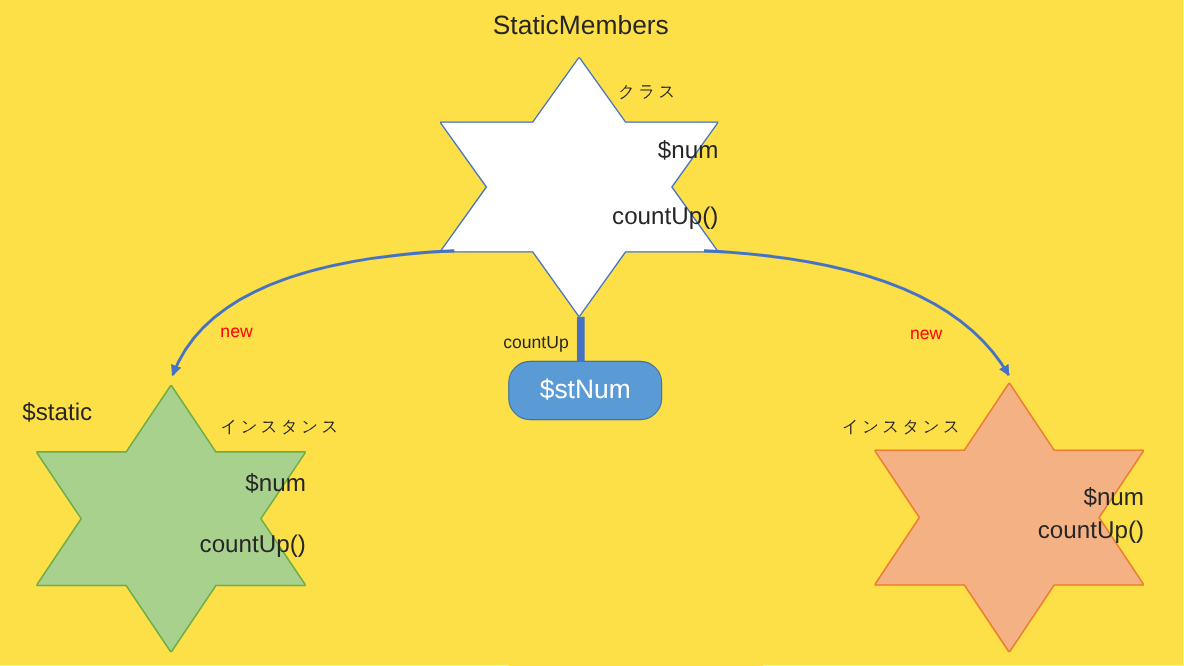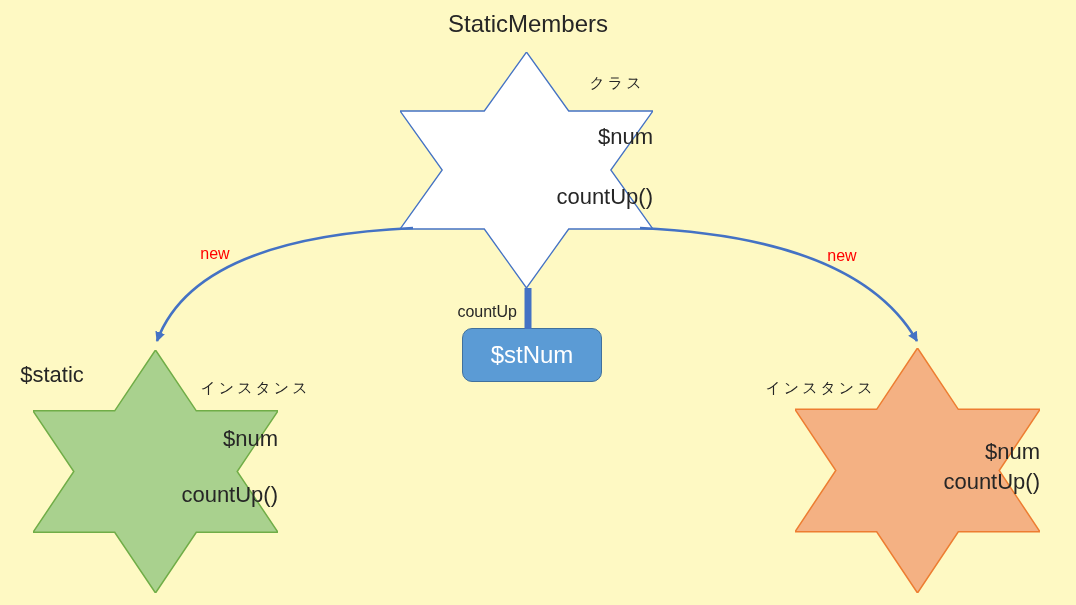--- a/index.html
+++ b/index.html
@@ -1,37 +1,37 @@
 <!DOCTYPE html>
 <html style="--class-star-stroke: #4472c4; --instance-a-fill: #a9d18e; --instance-a-stroke: #70ad47; --instance-b-fill: #f4b183; --instance-b-stroke: #ed7d31; --static-box-fill: #5b9bd5; --static-box-stroke: #41719c; --arrow: #4472c4; --new-label: #ff0000;"><head>
 <meta charset="utf-8">
 <style>
   html,body{margin:0;padding:0;background:#fff;}
   .canvas{
-    position:relative;width:1076px;height:605px;background:#fef9c3;
+    position:relative;width:1076px;height:605px;background:#fde047;
     font-family:"Liberation Sans","DejaVu Sans",sans-serif;color:#1a1a1a;
     overflow:hidden;
   }
   .abs{position:absolute;}
   .ctr{text-align:right;}
   .title{left:378px;top:10px;width:300px;font-size:24px;text-align:center;color:#262626;}
   .jp-label{font-size:15px;letter-spacing:3px;color:#262626;}
-  .lbl-class{left:562px;top:74px;width:110px;text-align:center;}
+  .lbl-class{left:562px;top:74px;width:110px;}
   .star-text{font-size:22px;color:#262626;}
   .cls-num{left:400px;top:124px;width:253px;}
   .cls-countup{left:400px;top:184px;width:253px;}
   .lbl-static{left:417px;top:303px;width:100px;text-align:right;font-size:16px;color:#262626;}
   .stnum-box{
-    left:462px;top:328px;width:140px;height:54px;border-radius:10px;
+    left:462px;top:328px;width:140px;height:54px;border-radius:20px;
     background:var(--static-box-fill,#5b9bd5);
     border:1.5px solid var(--static-box-stroke,#41719c);
     display:flex;align-items:center;justify-content:center;
     font-size:24px;color:#ffffff;box-sizing:border-box;
   }
-  .new-label{font-size:16px;color:var(--new-label,#ff0000);width:100px;text-align:center;}
+  .new-label{font-size:16px;color:var(--new-label,#ff0000);width:100px;text-align:center;margin-top:48px;}
   .new-left{left:165px;top:245px;}
   .new-right{left:792px;top:247px;}
   .name-a{left:0px;top:362px;width:104px;text-align:center;font-size:22px;}
   .name-b{left:963px;top:362px;width:112px;text-align:center;font-size:22px;}
   .lbl-inst-a{left:193px;top:379px;width:125px;text-align:center;}
   .lbl-inst-b{left:758px;top:379px;width:125px;text-align:center;}
   .ga-num{left:33px;top:426px;width:245px;}
   .ga-countup{left:33px;top:482px;width:245px;}
   .gb-num{left:795px;top:439px;width:245px;}
   .gb-countup{left:795px;top:469px;width:245px;}

